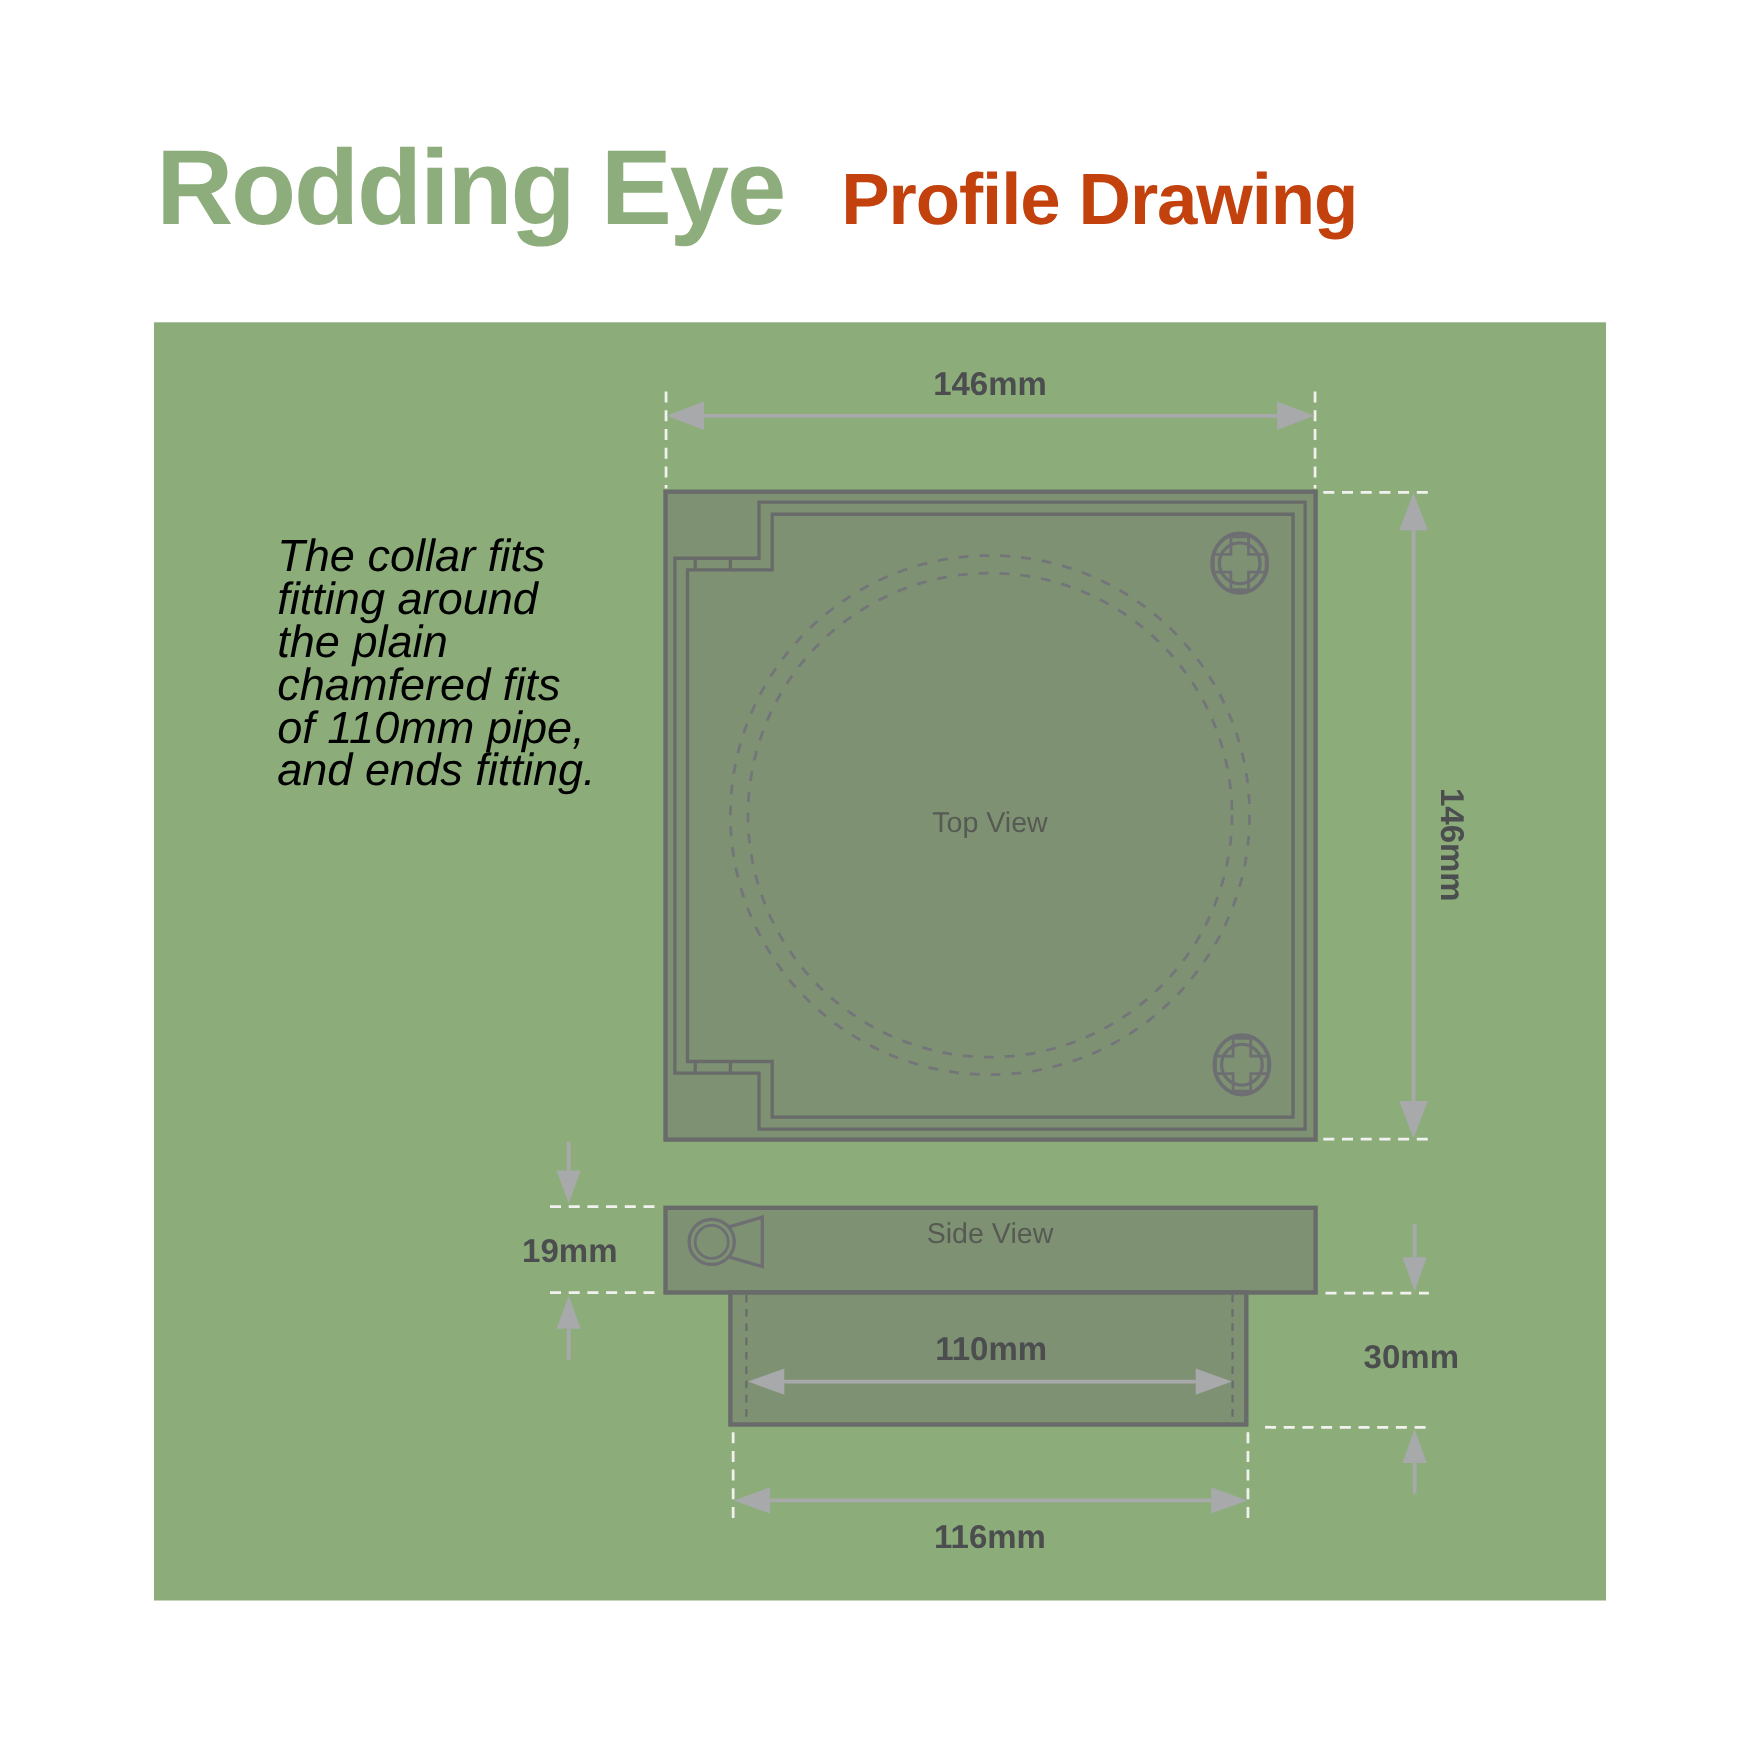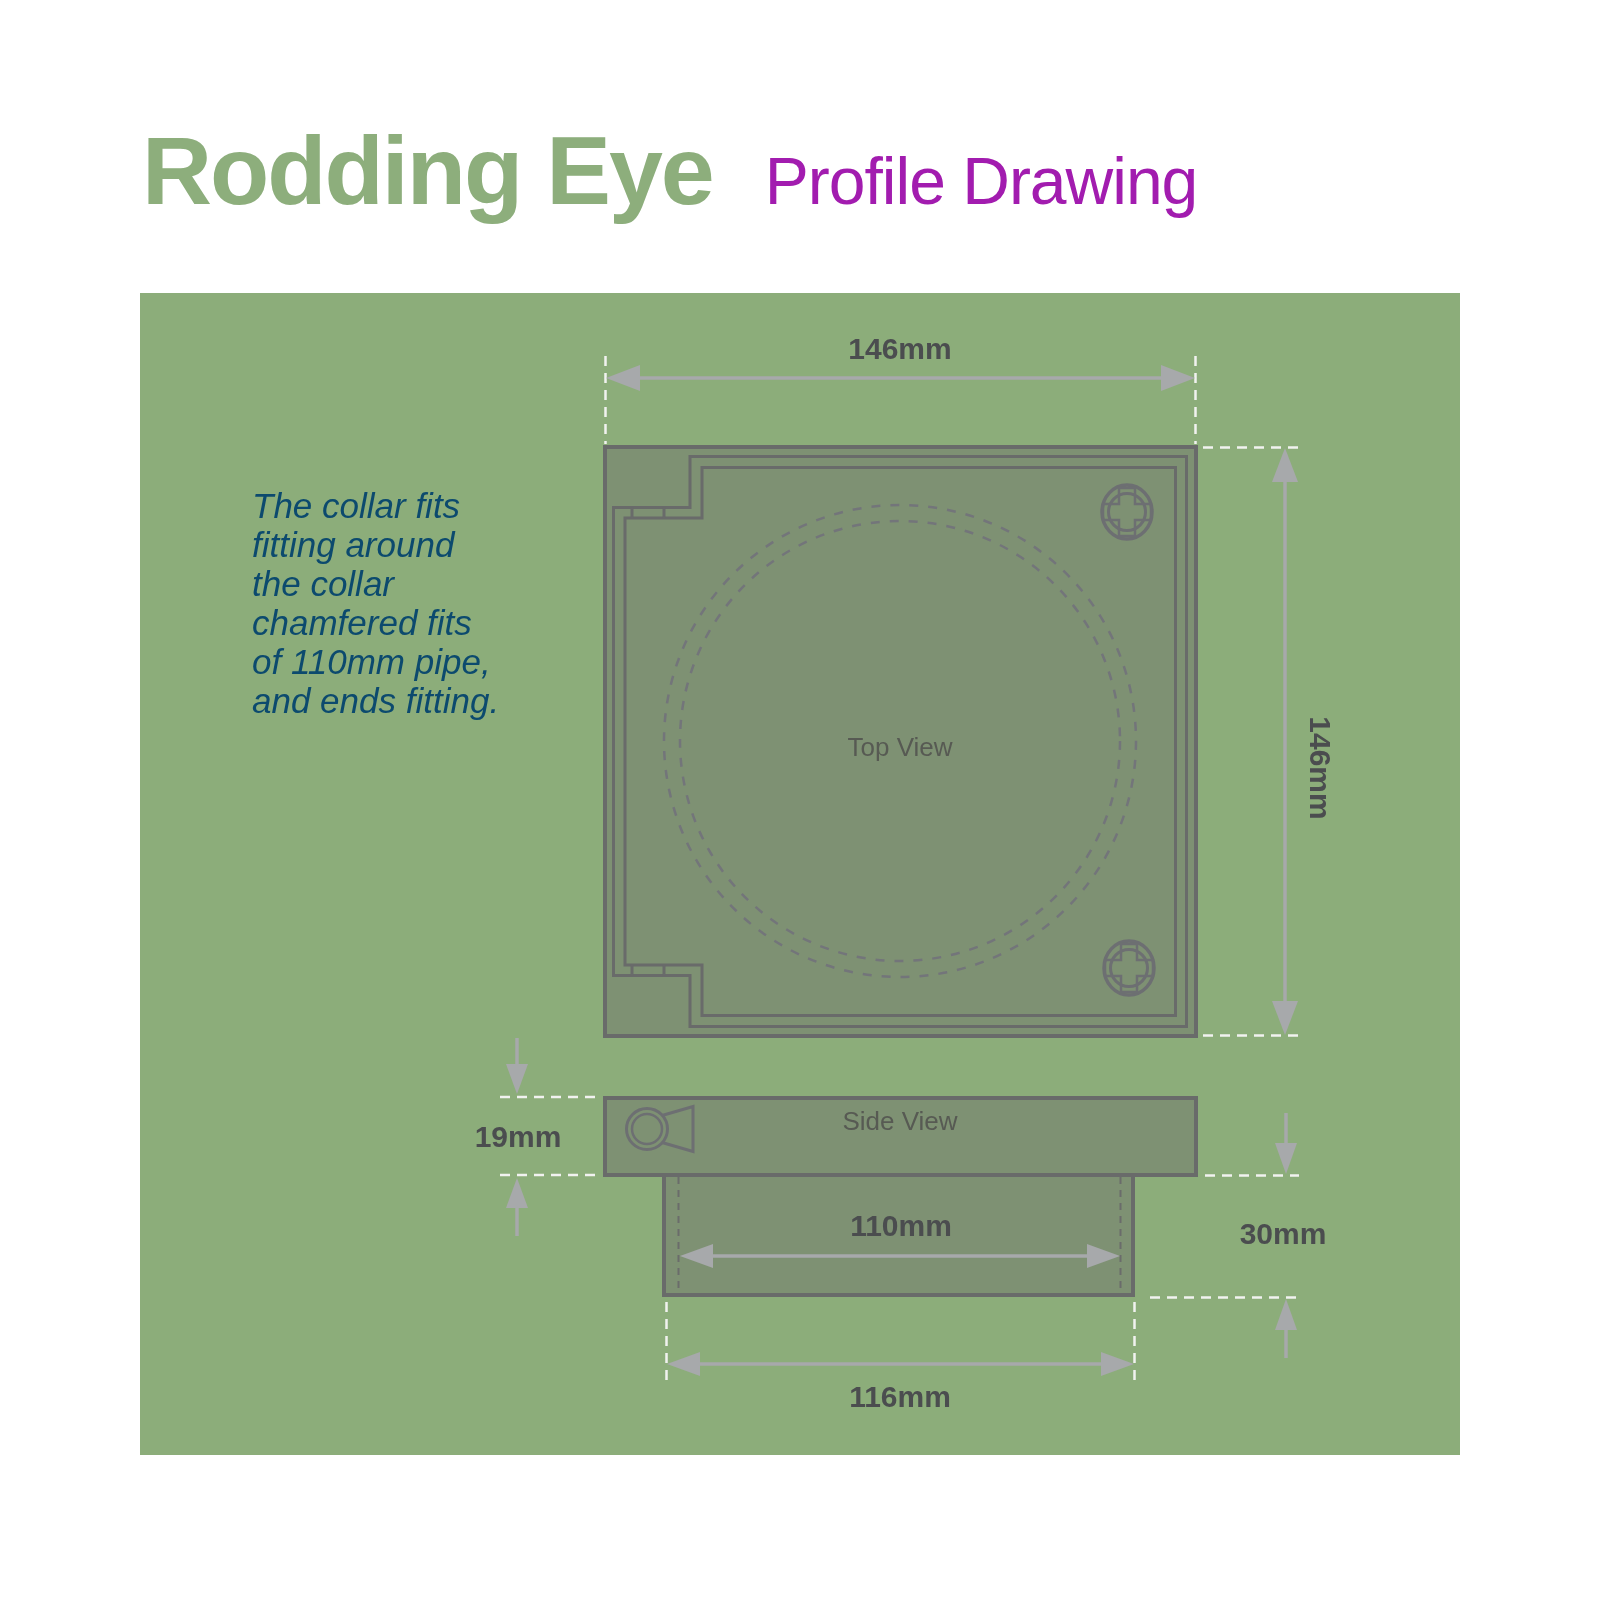--- a/index.html
+++ b/index.html
@@ -14,28 +14,28 @@
   #header {
     position:absolute; left:142px; top:122px;
     display:flex; align-items:baseline; gap:52px;
     white-space:nowrap;
   }
   .title {
     font-size:97px; font-weight:700; letter-spacing:-2px;
     color:#8dae7c; line-height:1;
   }
   .subtitle {
-    font-size:66px; font-weight:400; letter-spacing:-1px;
-    color:#a21caf; line-height:1;
+    font-size:66px; font-weight:700; letter-spacing:-1px;
+    color:#c2410c; line-height:1;
   }
   
   #panel-svg { position:absolute; left:0; top:0; }
   #note {
     position:absolute; left:252px; top:486px;
-    font-size:35px; font-style:italic; color:#0c4a6e;
+    font-size:41px; font-style:italic; color:#000000;
     line-height:39px;
   }
   
   .plate   { fill:#7e9173; stroke:#696b6a; stroke-width:4; }
   .frame   { fill:none; stroke:#696b6a; stroke-width:3; }
   .tick    { stroke:#696b6a; stroke-width:3; }
   .gdash   { stroke:#6a6c6b; stroke-width:2; stroke-dasharray:7 6; fill:none; }
   .cdash   { fill:none; stroke:#73757a; stroke-width:2.5; stroke-dasharray:9 10; }
   .screw   { fill:none; stroke:#6d6f72; }
   .dimline { stroke:#a7a9ab; stroke-width:3.5; fill:none; }
@@ -152,19 +152,19 @@
       <line class="dimline" x1="696" y1="1364" x2="1105" y2="1364"></line>
       <polygon class="dimhead" points="667,1364 700,1352 700,1376"></polygon>
       <polygon class="dimhead" points="1134,1364 1101,1352 1101,1376"></polygon>
       <text class="dimtext" x="900" y="1407" text-anchor="middle">116mm</text>
     </g>
   </svg>
 
   <div id="note">
     <div>The collar fits</div>
     <div>fitting around</div>
-    <div>the collar</div>
+    <div>the plain</div>
     <div>chamfered fits</div>
     <div>of 110mm pipe,</div>
     <div>and ends fitting.</div>
   </div>
 
 </div>
 
 </body></html>

